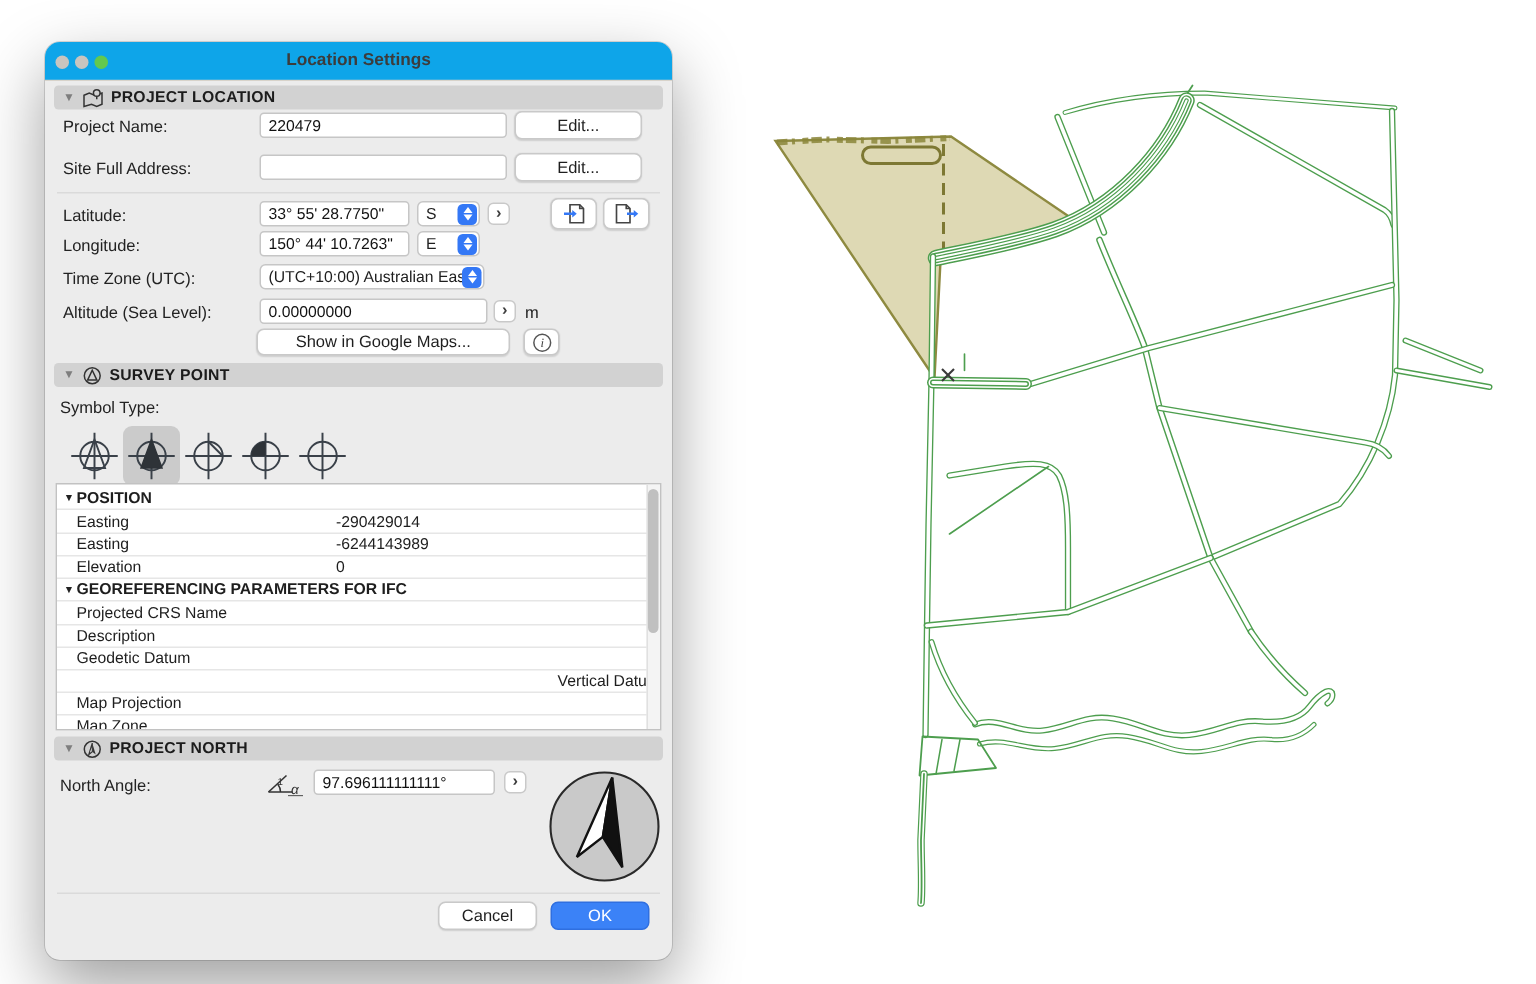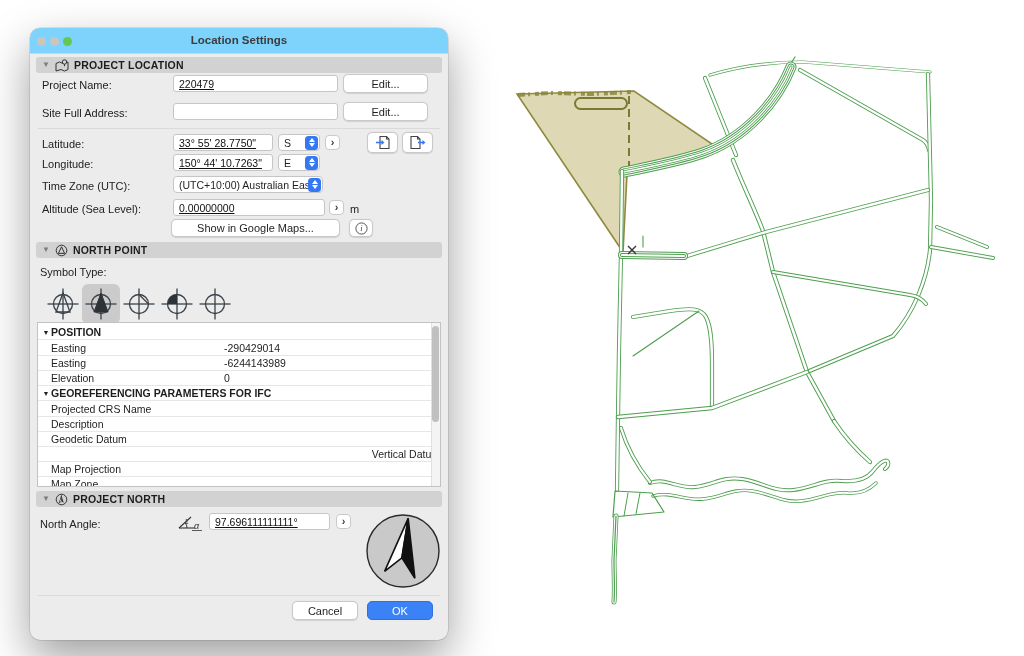--- a/index.html
+++ b/index.html
@@ -5,35 +5,35 @@
   * { margin:0; padding:0; box-sizing:border-box; }
   html,body { width:1024px; height:656px; background:#ffffff; font-family:"Liberation Sans",sans-serif; overflow:hidden; }
   .abs { position:absolute; }
 
   
   .dialog { position:absolute; left:30px; top:28px; width:418px; height:612px;
             background:#ececec; border-radius:10px;
             box-shadow:0 18px 45px rgba(0,0,0,.38), 0 0 0 0.5px rgba(0,0,0,.18);
             font-size:11px; color:#1e1e1e; }
   .titlebar { position:absolute; left:0; top:0; width:100%; height:26px;
-              background:#7dd3fc; border-bottom:1px solid #d8d3ca;
+              background:#0ea5e9; border-bottom:1px solid #d8d3ca;
               border-radius:10px 10px 0 0; }
   .tl { position:absolute; top:8.5px; width:9px; height:9px; border-radius:50%; }
   .title { position:absolute; left:0; right:0; top:6px; text-align:center;
            font-weight:bold; font-size:11.5px; color:#3c3c3c; }
 
   .sec-header { position:absolute; left:6px; width:406px; height:16px; background:#d2d2d2;
                 border-radius:3px; display:flex; align-items:center; gap:5px; padding:0 6px; }
   .sec-header .tri { color:#7e7e7e; font-size:8px; line-height:1; }
   .sec-header .txt { font-weight:bold; font-size:10.5px; letter-spacing:.2px; color:#1c1c1c; }
 
   .lbl { position:absolute; font-size:11px; color:#222; white-space:nowrap; }
   .field { position:absolute; background:#fff; border:1px solid #c6c6c6; border-radius:3px;
            font-size:10.5px; color:#111; padding:0 5px; font-family:"Liberation Sans",sans-serif; }
-  input.field { outline:none;text-decoration:underline; }
+  input.field { outline:none; }
   .btn { position:absolute; background:#fff; border:1px solid #c9c9c9; border-radius:5px;
          box-shadow:0 0.5px 1px rgba(0,0,0,.12); font-size:11px; color:#1e1e1e;
          display:flex; align-items:center; justify-content:center; cursor:default; }
   .sep { position:absolute; left:8px; width:402px; height:1px; background:#dadada; }
 
   .dropdown { position:absolute; background:#fff; border:1px solid #c6c6c6; border-radius:4px;
               display:flex; align-items:center; font-size:10.5px; }
   .dropdown .val { flex:1; padding:0 5px; overflow:hidden; white-space:nowrap; }
   .stepper { width:13px; height:14px; background:#3478f6; border-radius:3.5px; margin-right:1px;
              position:relative; flex:none; }
@@ -155,21 +155,21 @@
       <text x="6.5" y="9.4" text-anchor="middle" font-size="8.5" font-family="Liberation Serif,serif" fill="#444" font-style="italic">i</text>
     </svg>
   </div>
 
   <div class="sec-header" style="top:214px;">
     <span class="tri">▼</span>
     <svg width="13" height="13" viewBox="0 0 13 13">
       <circle cx="6.5" cy="6.5" r="5.3" fill="none" stroke="#333" stroke-width="1"></circle>
       <path d="M6.5,2.8 L9.6,9.4 H3.4 Z" fill="none" stroke="#333" stroke-width="1"></path>
     </svg>
-    <span class="txt">NORTH POINT</span>
+    <span class="txt">SURVEY POINT</span>
   </div>
 
   <div class="lbl" style="left:10px; top:238px;">Symbol Type:</div>
 
   <div class="symbtn" style="left:14px;">
     <svg width="38" height="38" viewBox="0 0 38 38">
       <line x1="19" y1="3.5" x2="19" y2="34.5" stroke="#3a4149" stroke-width="1.3"></line>
       <line x1="3.5" y1="19" x2="34.5" y2="19" stroke="#3a4149" stroke-width="1.3"></line>
       <circle cx="19" cy="19" r="9.5" fill="none" stroke="#3a4149" stroke-width="1.3"></circle>
       <path d="M19,8 L26,27 H12 Z" fill="none" stroke="#3a4149" stroke-width="1.3"></path>

